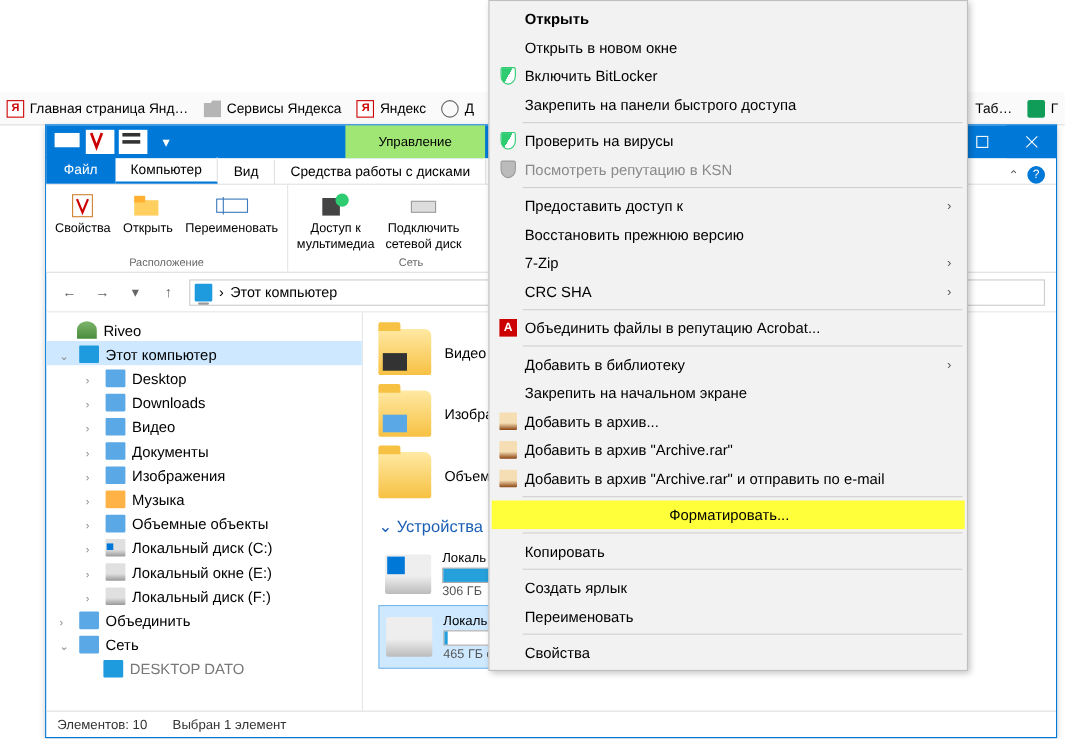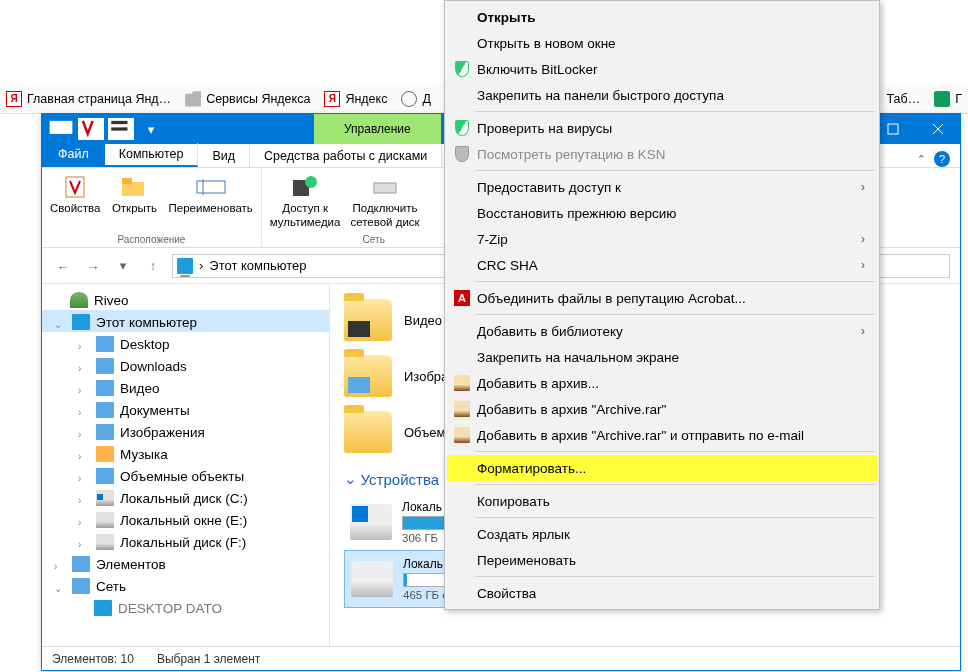--- a/index.html
+++ b/index.html
@@ -84,21 +84,21 @@
 .drive-info{ display:flex;flex-direction:column;gap:2px; font-size:12px; }
 .drive-bar{ width:160px;height:14px;border:1px solid #aaa; background:#fff; position:relative;}
 .drive-fill{ height:100%;background:#26a0da;}
 .drive-sub{ color:#555; font-size:11.5px; }
 
 .statusbar { height:24px;border-top:1px solid #ddd;padding:0 10px;display:flex;align-items:center;gap:23px;font-size:12px;color:#333; }
 
 .context-menu { position:absolute; top:0; left:444px; width:436px; background:#f2f2f2; border:1px solid #bfbfbf; box-shadow:2px 2px 6px rgba(0,0,0,.25); padding:3px 2px; font-size:13.5px; }
 .cm-item { display:flex; align-items:center; gap:10px; height:26px; padding:0 28px 0 30px; position:relative; }
 .cm-item.bold { font-weight:bold; }
-.cm-item.highlighted { background:#ffff3a; }
+.cm-item.highlighted { background:#ffff3a;justify-content:center; }
 .cm-item .cm-icon { position:absolute; left:6px; width:18px;height:18px;display:flex;align-items:center;justify-content:center; }
 .cm-item .cm-arrow { position:absolute; right:12px; font-size:12px; color:#555; }
 .cm-sep { height:1px; background:#d0d0d0; margin:3px 2px 3px 28px; }
 .shield{width:14px;height:16px;background:linear-gradient(120deg,#2ecc71 50%,#fff 50%);border:1px solid #2ecc71;border-radius:2px 2px 50% 50%;}
 .shield.grey{background:#bbb;border-color:#999;}
 .rar{width:16px;height:16px;background:linear-gradient(#f5deb3 60%,#8b4513);border-radius:1px;}
 .acrobat{width:16px;height:16px;background:#c00;color:#fff;font-size:11px;text-align:center;line-height:16px;font-weight:bold;}
 </style>
 </head>
 <body>
@@ -325,21 +325,21 @@
           <span>Локальный окне (E:)</span>
         </div>
       <div class="tree-item sub">
           <span class="arrow">›</span>
           <span class="t-icon t-drive"></span>
           <span>Локальный диск (F:)</span>
         </div>
       <div class="tree-item">
           <span class="arrow">›</span>
           <span class="t-icon t-lib"></span>
-          <span>Элементов</span>
+          <span>Объединить</span>
         </div>
       <div class="tree-item">
           <span class="arrow">⌄</span>
           <span class="t-icon t-net"></span>
           <span>Сеть</span>
         </div>
       <div class="tree-item sub" style="color:#777">
           <span class="t-icon t-pc"></span>
           <span>DESKTOP  DATO</span>
         </div>

